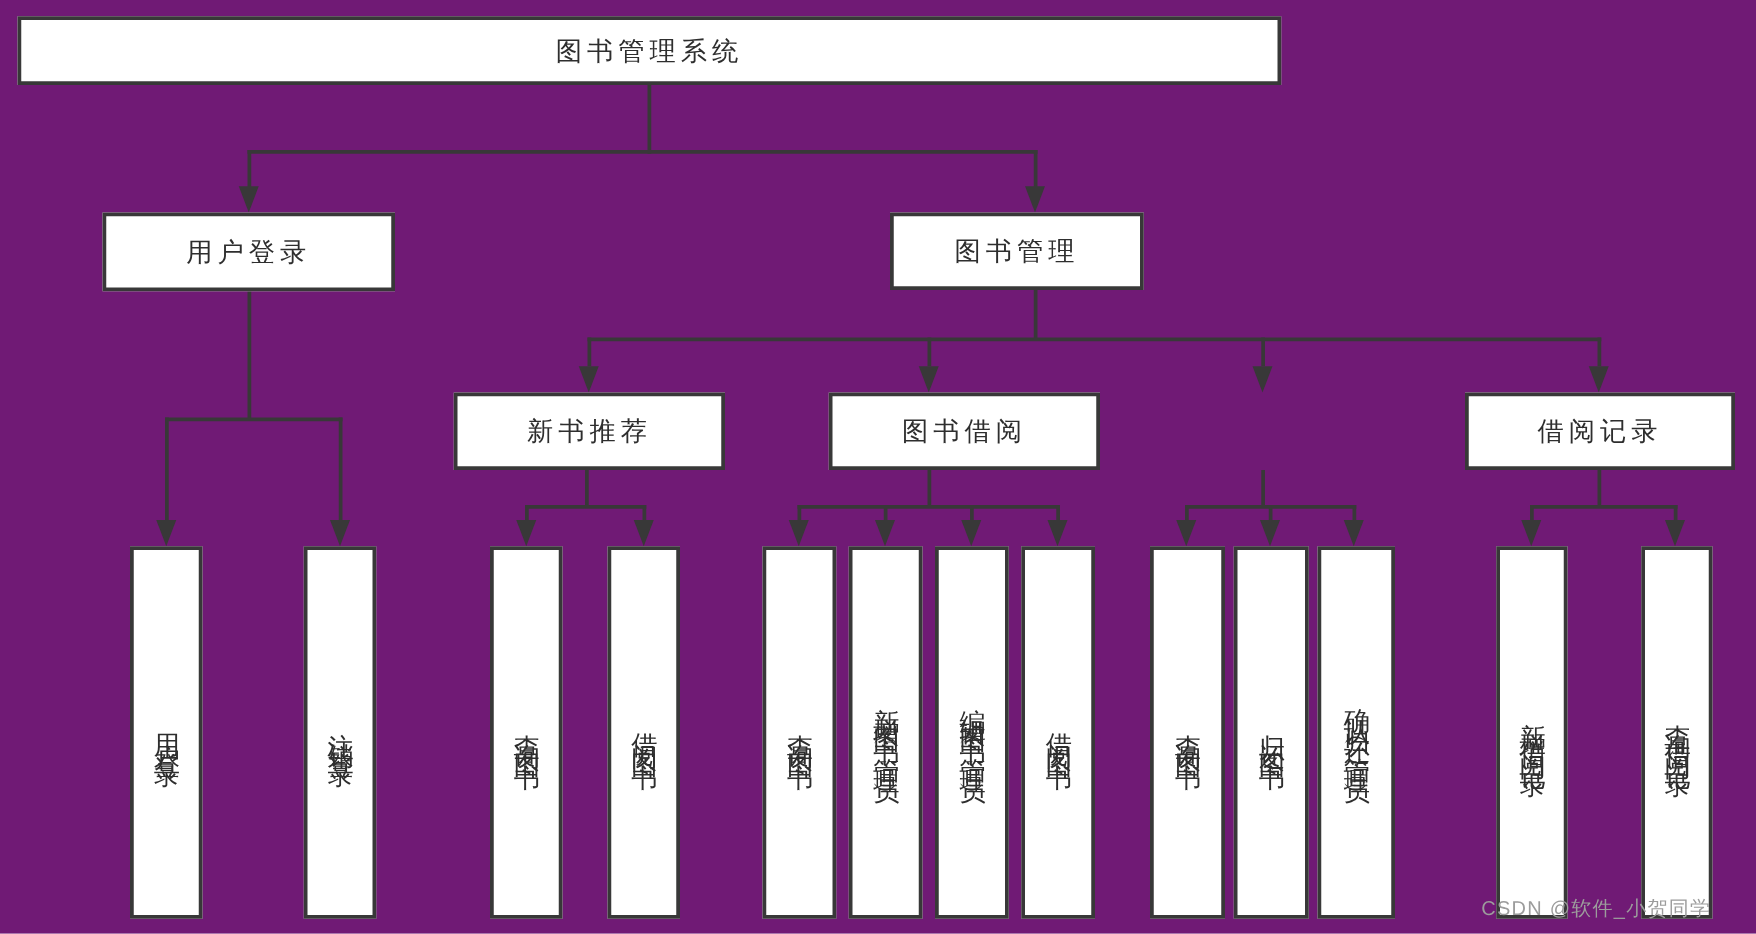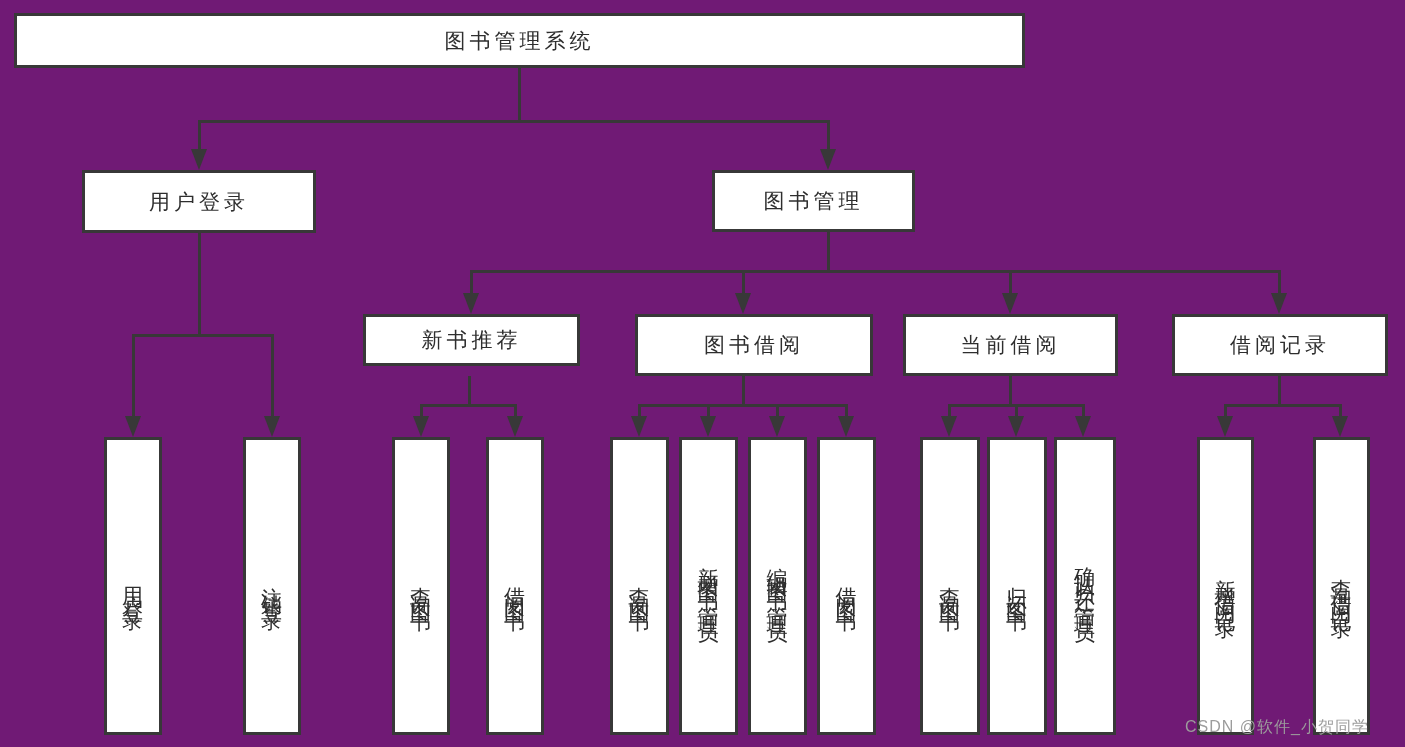--- a/index.html
+++ b/index.html
@@ -128,28 +128,25 @@
     <span>图书管理系统</span>
   </div>
 
   <div class="node" style="left:82px;top:170px;width:234px;height:63px">
     <span>用户登录</span>
   </div>
   <div class="node" style="left:712px;top:170px;width:203px;height:62px">
     <span>图书管理</span>
   </div>
 
-  <div class="node" style="left:363px;top:314px;width:217px;height:52px">
+  <div class="node" style="left:363px;top:314px;width:217px;height:62px">
     <span>新书推荐</span>
   </div>
-  <div class="node" style="left:635px;top:314px;width:238px;height:62px">
+  <div class="node" style="left:663px;top:314px;width:217px;height:62px">
     <span>图书借阅</span>
-  </div>
-  <div class="node" style="left:903px;top:314px;width:215px;height:62px">
-    <span>当前借阅</span>
   </div>
   <div class="node" style="left:1172px;top:314px;width:216px;height:62px">
     <span>借阅记录</span>
   </div>
 
   <div class="leaf" style="left:104px;width:58px">
     <span>用户登录</span>
   </div>
   <div class="leaf" style="left:243px;width:58px">
     <span>注销登录</span>

